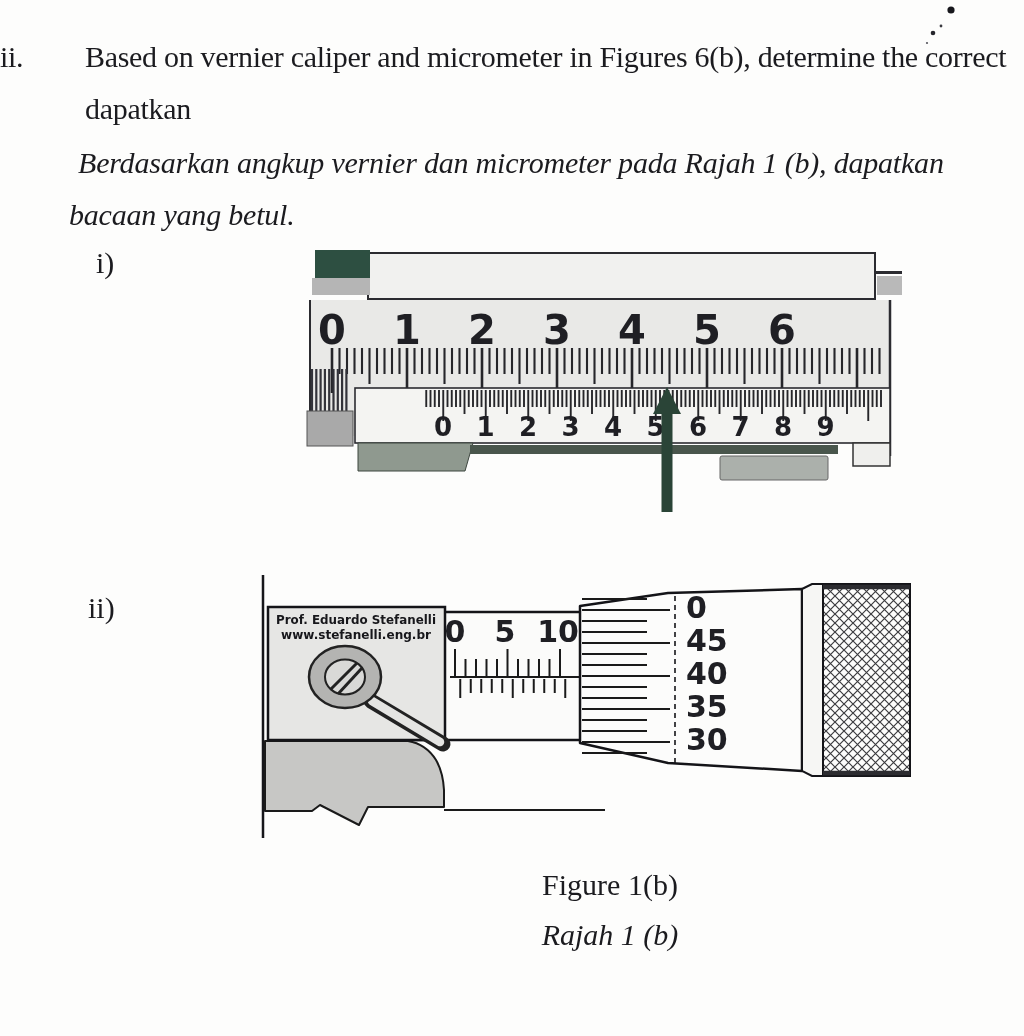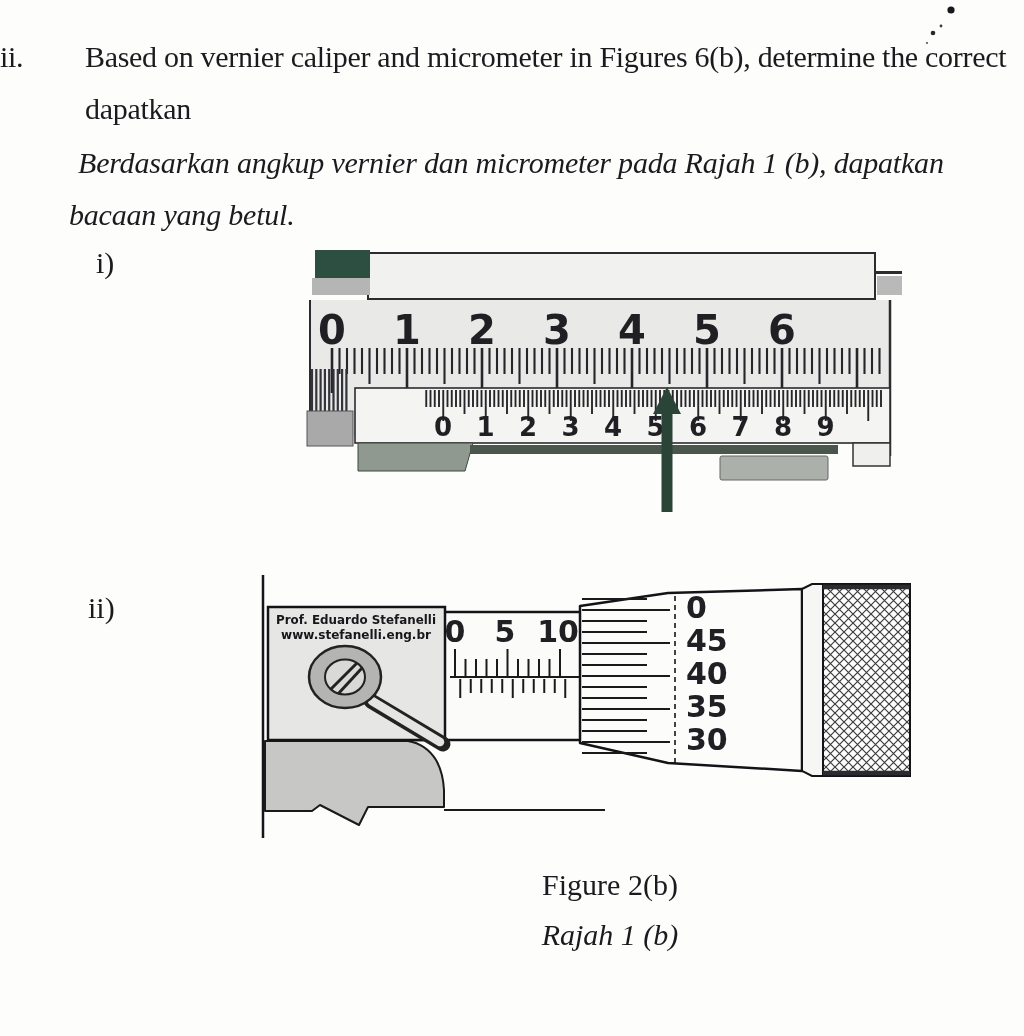--- a/index.html
+++ b/index.html
@@ -377,14 +377,14 @@
 
   <path d="M552,29 L562,24 L573,24 L573,216 L562,216 L552,211 Z" fill="#f6f6f4" stroke="#141418" stroke-width="2"></path>
 
   <g>
     <rect x="573" y="24" width="87" height="192" fill="url(#knurl)" stroke="#141418" stroke-width="2"></rect>
     <line x1="573" y1="27" x2="660" y2="27" stroke="#2c2c30" stroke-width="4.5"></line>
     <line x1="573" y1="213" x2="660" y2="213" stroke="#2c2c30" stroke-width="4.5"></line>
   </g>
 </svg>
 
-<div class="abs caption" style="left:400px;top:868px;">Figure 2(b)</div>
+<div class="abs caption" style="left:400px;top:868px;">Figure 1(b)</div>
 <div class="abs caption" style="left:400px;top:912px;font-style:italic;margin-top:6px;">Rajah 1 (b)</div>
 
 </body></html>

